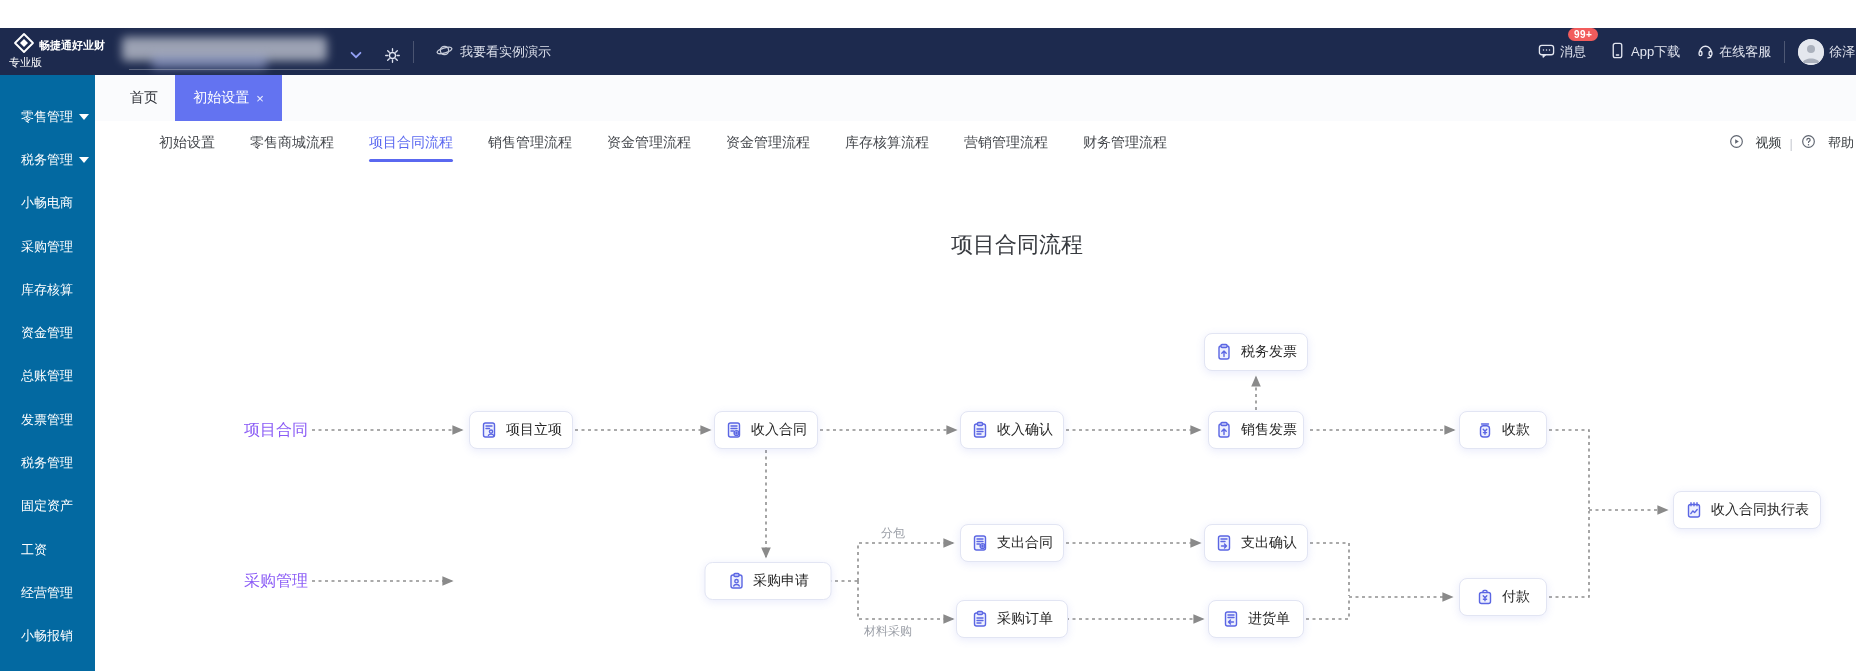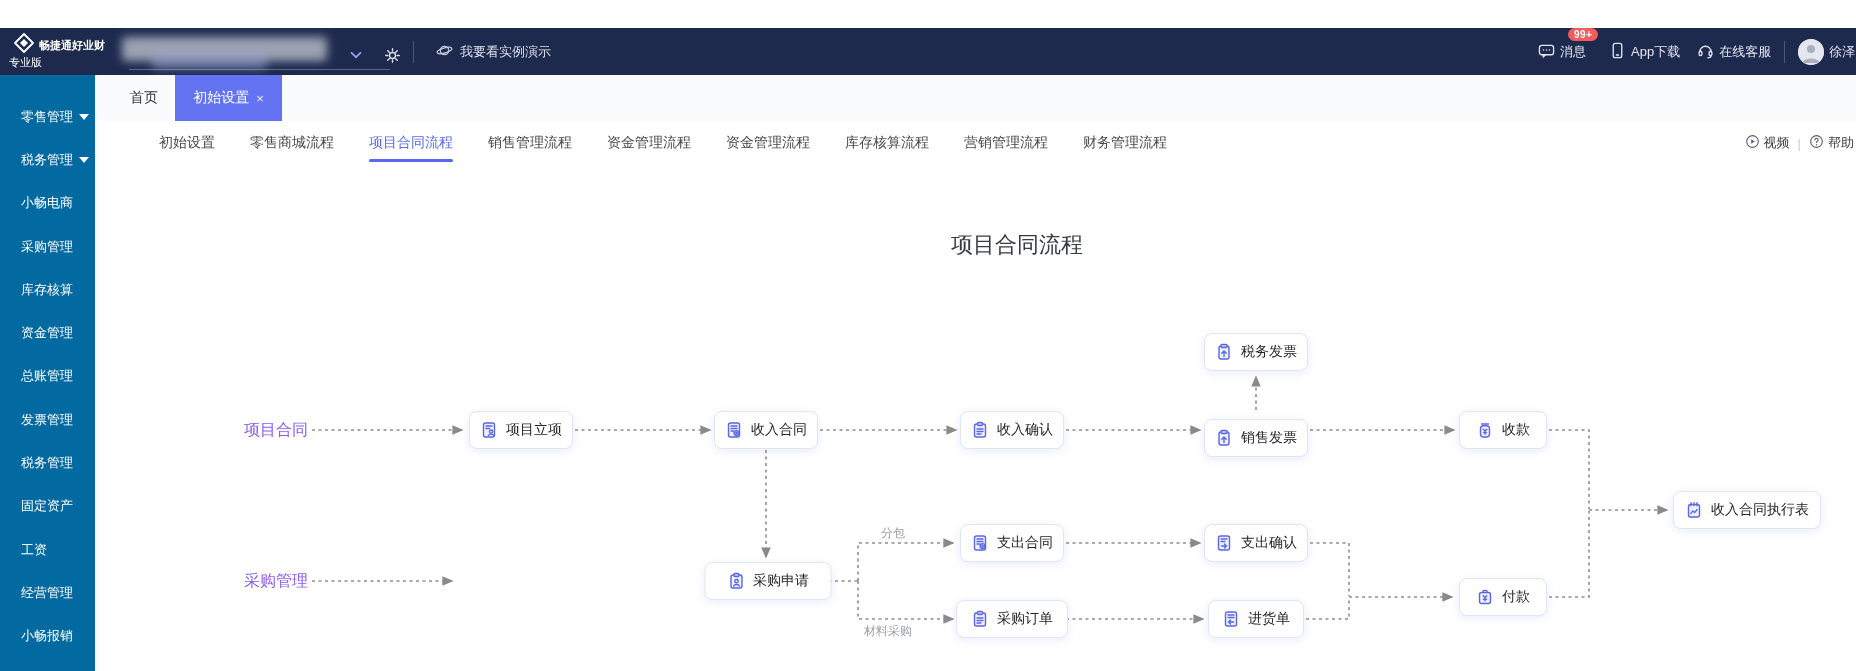--- a/index.html
+++ b/index.html
@@ -54,21 +54,21 @@
 
   
   .page{left:95px;top:121px;width:1761px;height:550px;background:#fff;}
   .subtabs{position:absolute;left:0;top:0;width:100%;height:44px;display:flex;align-items:center;
            padding-left:64px;gap:35px;box-sizing:border-box;}
   .subtab{font-size:14px;color:#45484d;cursor:pointer;position:relative;height:44px;display:flex;align-items:center;white-space:nowrap;}
   .subtab.active{color:#5a68f0;}
   .subtab.active::after{content:"";position:absolute;left:0;right:0;bottom:3px;height:3px;border-radius:2px;background:#5a68f0;}
   .subtab-right{position:absolute;right:2px;top:0;height:44px;display:flex;align-items:center;gap:6px;
                 font-size:13px;color:#3c4043;}
-  .sr-item{display:flex;align-items:center;gap:4px;cursor:pointer;text-align:center;}
+  .sr-item{display:flex;align-items:center;gap:12px;cursor:pointer;text-align:center;}
   .sr-div{color:#c9cbd2;margin:0 2px;}
 
   
   .flow{left:0;top:0;width:1856px;height:671px;pointer-events:none;}
   .flow *{pointer-events:auto;}
   .flow-title{position:absolute;transform:translate(-50%,-50%);font-size:22px;color:#383b40;font-weight:500;white-space:nowrap;}
   .lane-label{position:absolute;transform:translate(-50%,-50%);font-size:16px;color:#8b5cf6;font-weight:500;white-space:nowrap;}
   .branch-label{position:absolute;transform:translate(-50%,-50%);font-size:12px;color:#9a9ea6;white-space:nowrap;}
   .flow-node{position:absolute;transform:translate(-50%,-50%);height:38px;box-sizing:border-box;
              background:#fff;border:1px solid #e2e5f3;border-radius:8px;
@@ -309,21 +309,21 @@
         <div class="flow-node" style="left: 1256px; top: 352px; width: 104px;">
           <span class="nicon">
             <svg width="18" height="18" viewBox="0 0 18 18" fill="none" stroke="#5b66e3" stroke-width="1.4" stroke-linecap="round" stroke-linejoin="round">
               <rect x="4" y="3" width="10" height="13" rx="2" fill="#eef0fe"></rect>
               <rect x="6" y="1.5" width="6" height="3" rx="1" fill="#cdd2fb"></rect>
               <path d="M9 13.5V8M9 8l-2.2 2.2M9 8l2.2 2.2"></path>
             </svg>
           </span>
           <span>税务发票</span>
         </div>
-        <div class="flow-node" style="left: 1256px; top: 430px; width: 104px; margin-top: 8px;">
+        <div class="flow-node" style="left: 1256px; top: 430px; width: 96px;">
           <span class="nicon">
             <svg width="18" height="18" viewBox="0 0 18 18" fill="none" stroke="#5b66e3" stroke-width="1.4" stroke-linecap="round" stroke-linejoin="round">
               <rect x="4" y="3" width="10" height="13" rx="2" fill="#eef0fe"></rect>
               <rect x="6" y="1.5" width="6" height="3" rx="1" fill="#cdd2fb"></rect>
               <path d="M9 13.5V8M9 8l-2.2 2.2M9 8l2.2 2.2"></path>
             </svg>
           </span>
           <span>销售发票</span>
         </div>
         <div class="flow-node" style="left: 1503px; top: 430px; width: 88px;">

